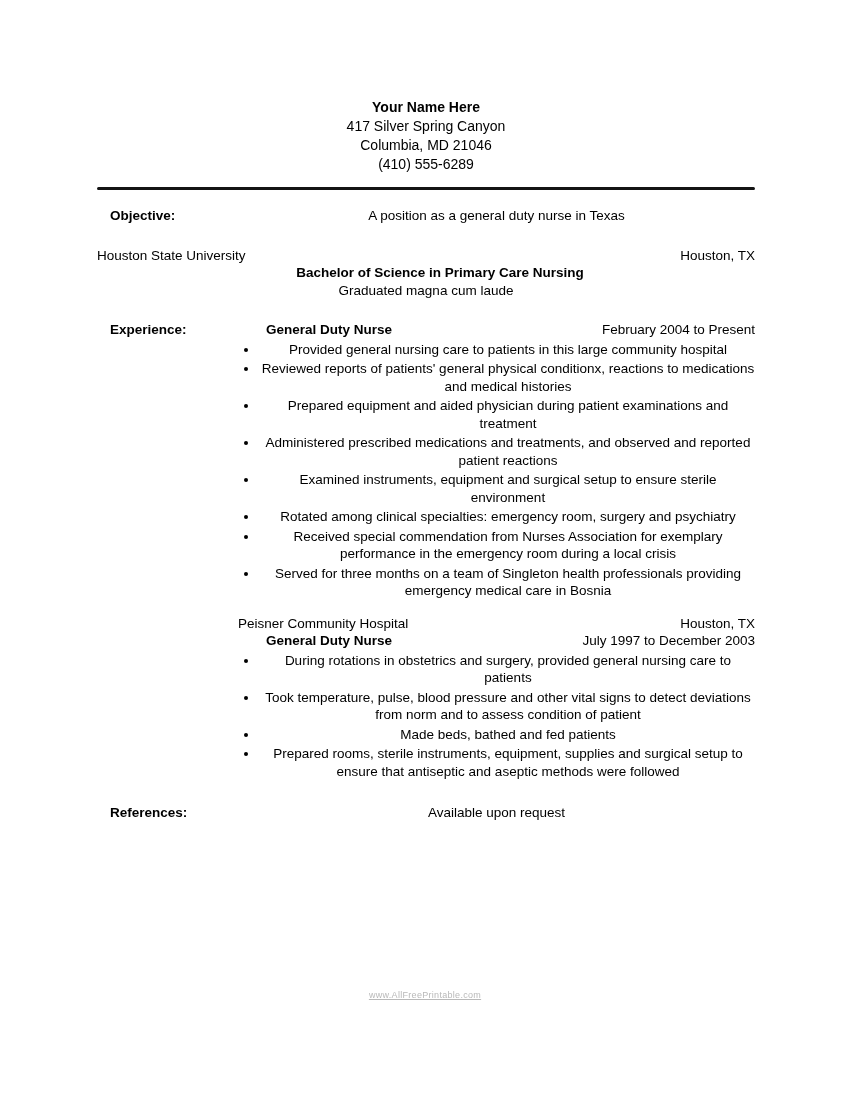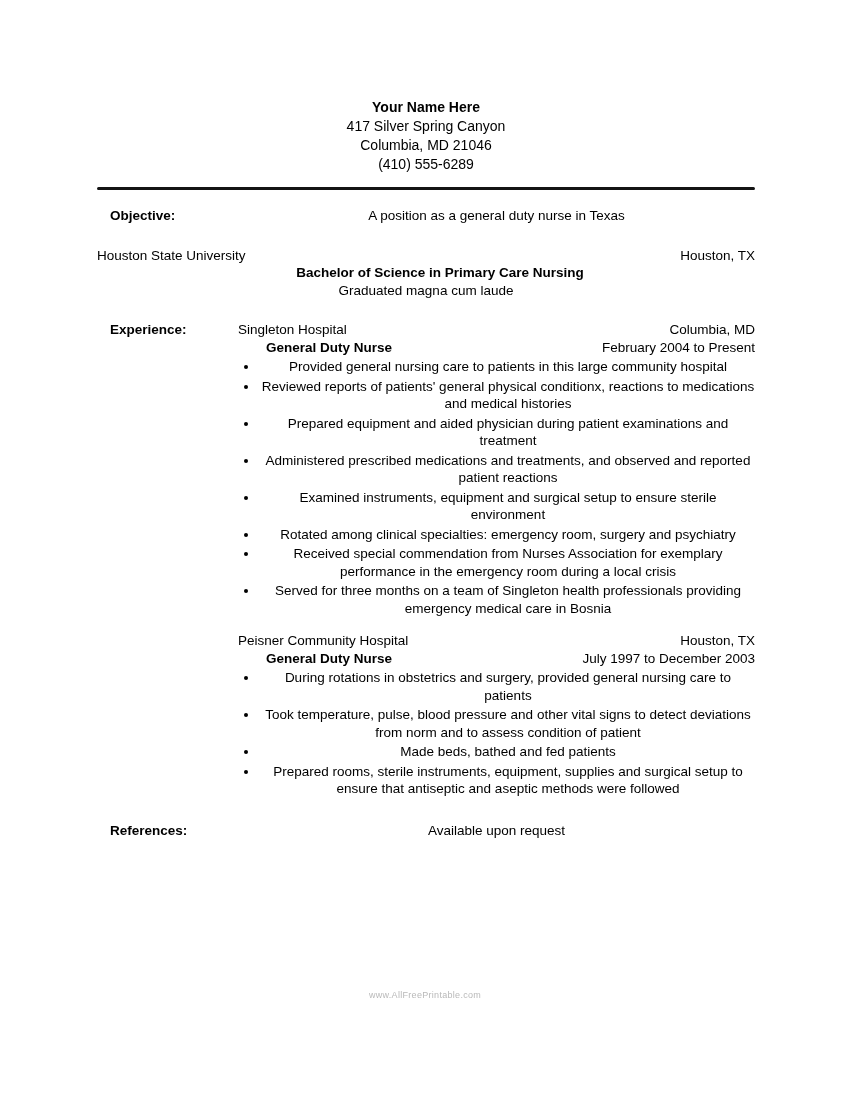--- a/index.html
+++ b/index.html
@@ -54,20 +54,21 @@
     margin-bottom: 2px;
   }
   .footer {
     position: absolute;
     left: 0; right: 0;
     top: 990px;
     text-align: center;
     font-size: 9px;
     letter-spacing: 0.3px;
     color: #b9b9b9;
+    text-decoration: underline;
   }
 </style>
 </head>
 <body>
 
 <div class="page">
 
   <header class="header">
     <div class="name">Your Name Here</div>
     <div>417 Silver Spring Canyon</div>
@@ -93,24 +94,20 @@
       <div class="bold">Bachelor of Science in Primary Care Nursing</div>
       <div>Graduated magna cum laude</div>
     </div>
   </div>
 
   <div class="section">
     <div class="label">Experience:</div>
     <div class="content">
 
       <div class="job">
-        <div class="row">
-          <span>Singleton Hospital</span>
-          <span>Columbia, MD</span>
-        </div>
         <div class="row">
           <span class="bold">General Duty Nurse</span>
           <span>February 2004 to Present</span>
         </div>
         <ul class="bullets">
           <li>Provided general nursing care to patients in this large community hospital</li>
           <li>Reviewed reports of patients' general physical conditionx, reactions to medications and medical histories</li>
           <li>Prepared equipment and aided physician during patient examinations and treatment</li>
           <li>Administered prescribed medications and treatments, and observed and reported patient reactions</li>
           <li>Examined instruments, equipment and surgical setup to ensure sterile environment</li>

